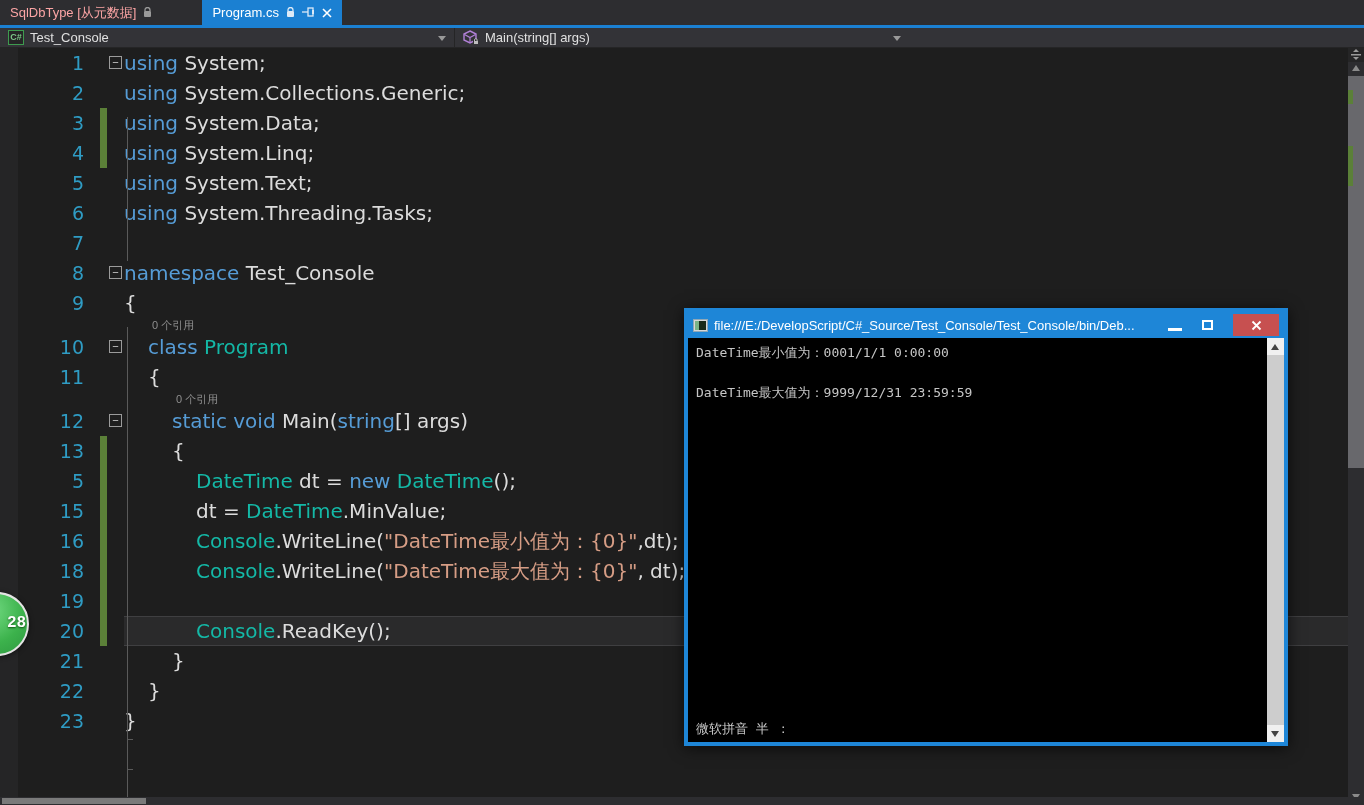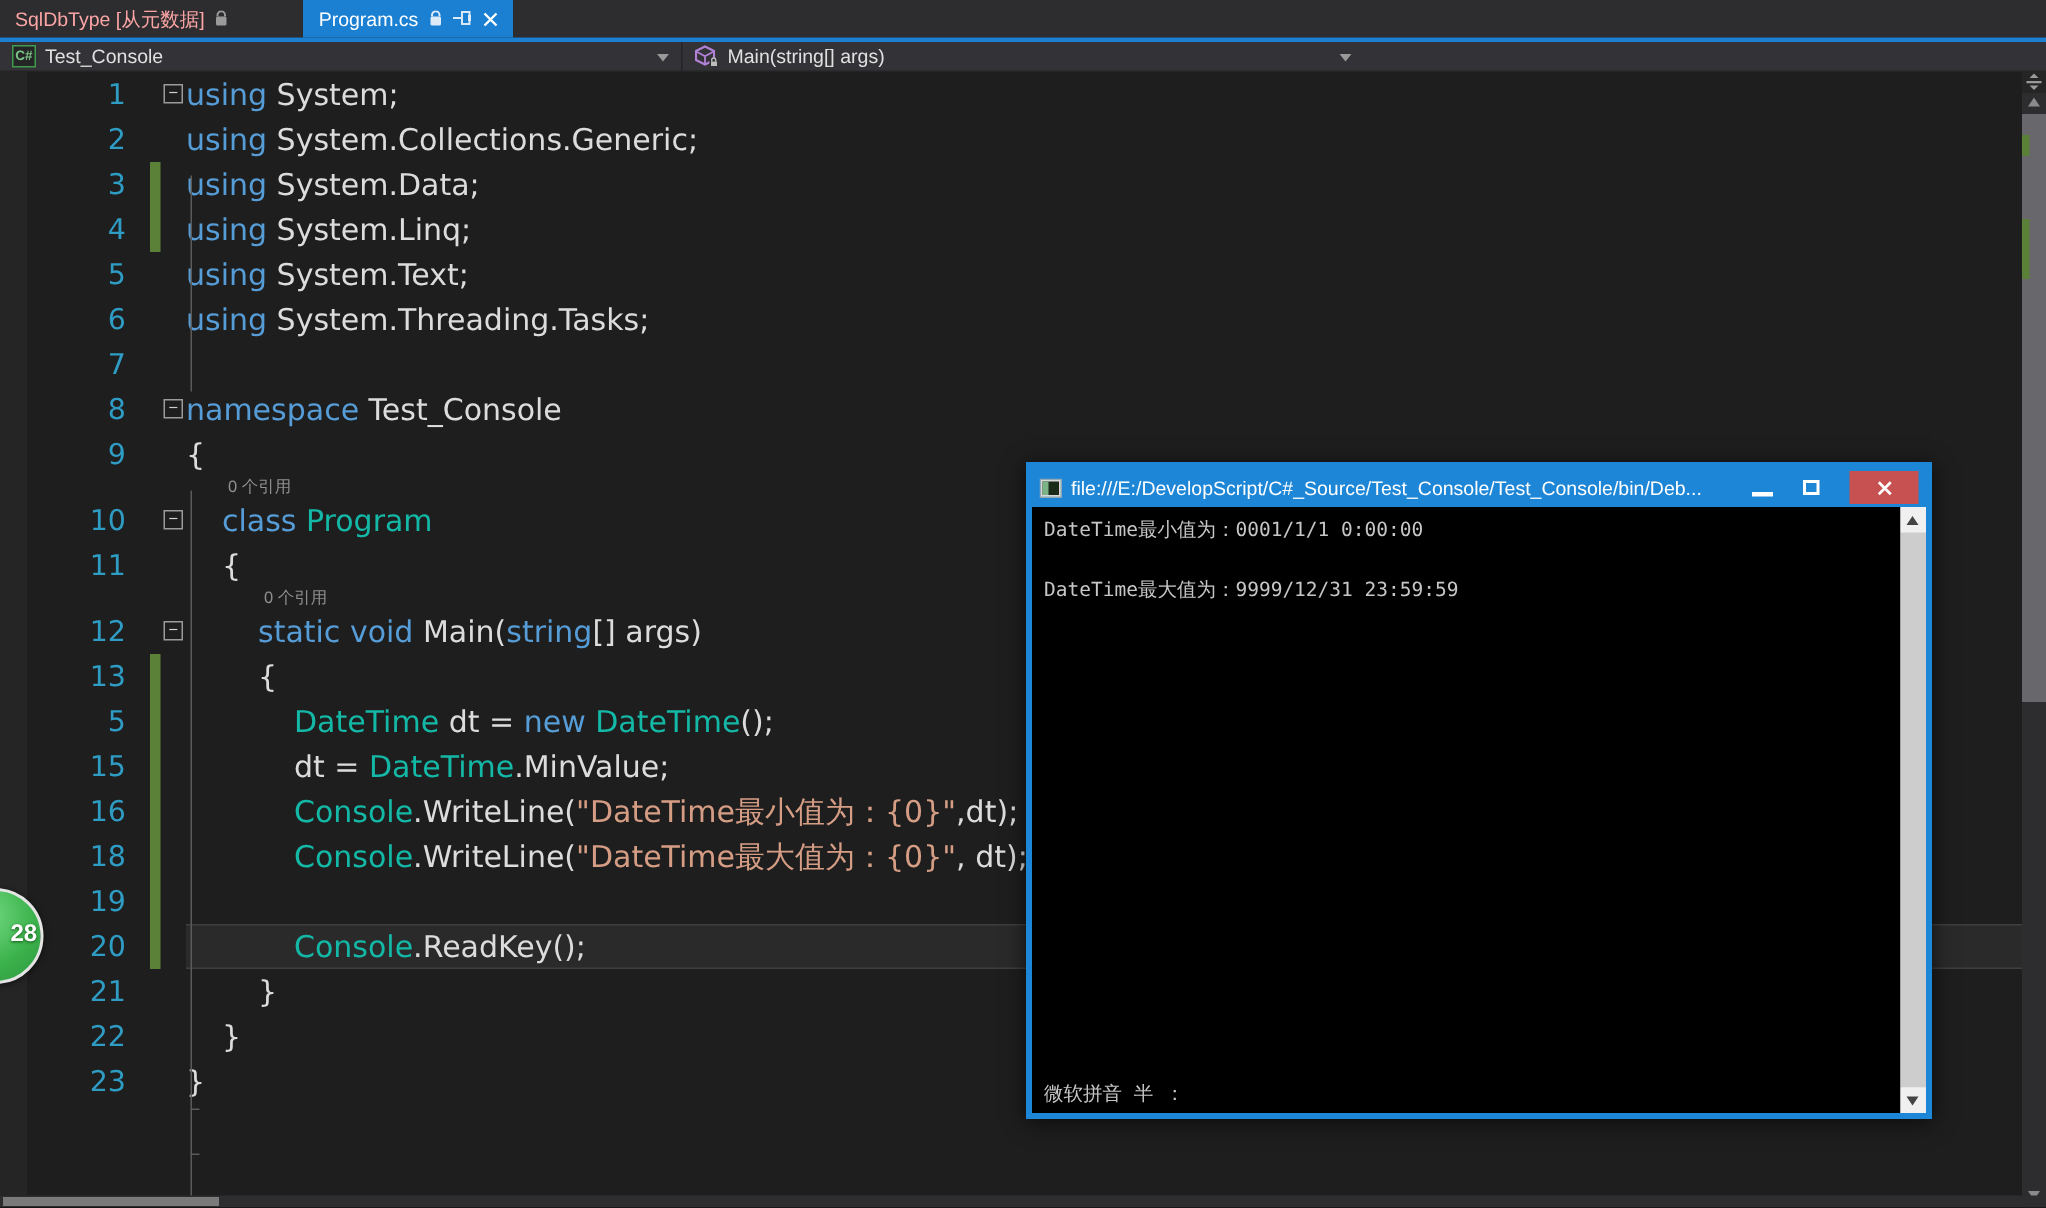--- a/index.html
+++ b/index.html
@@ -76,21 +76,21 @@
                  border-left:4px solid transparent; border-right:4px solid transparent; border-bottom:6px solid #444; }
   .cs-dn:after { content:""; position:absolute; left:4px; top:6px; width:0; height:0;
                  border-left:4px solid transparent; border-right:4px solid transparent; border-top:6px solid #444; }
   .cs-thumb { position:absolute; left:0; top:17px; bottom:17px; width:17px; background:#CDCDCD; }
 
   
   .badge { position:absolute; left:-35px; top:592px; width:64px; height:64px; border-radius:50%;
            background:radial-gradient(circle at 38% 28%, #74DC84, #3CB24C 58%, #2E9840);
            border:2px solid #E4E4E4; box-shadow:0 1px 5px rgba(0,0,0,.55); z-index:20; }
   .badge span { position:absolute; left:40px; top:20px; font-size:16px; font-weight:bold; color:#FFF;
-                text-shadow:0 1px 2px rgba(0,60,0,.8); }
+                text-shadow:0 1px 2px rgba(0,60,0,.8);font-family:Liberation Mono, monospace; }
 
   .lockicon, .pinicon, .xicon { display:block; }
 </style>
 </head>
 <body>
 
 <div class="screen">
 
   <div class="tabbar">
     <div class="tab">

